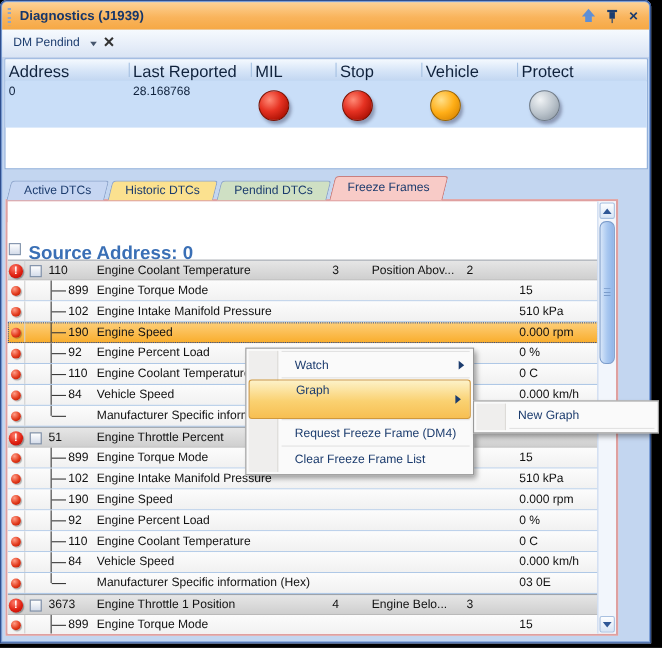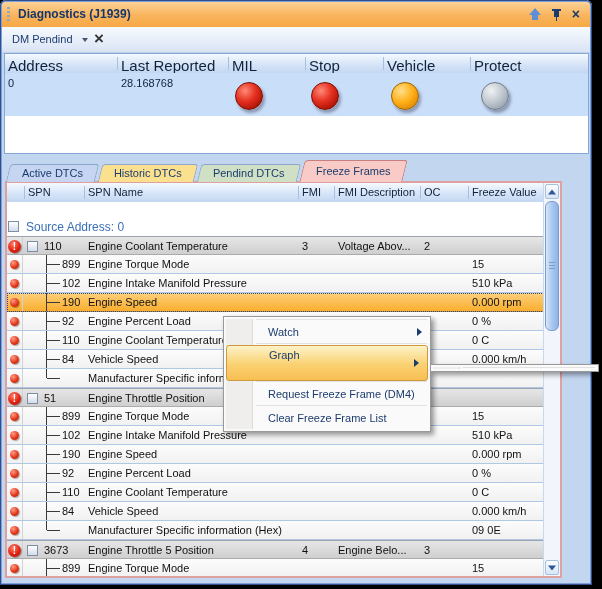--- a/index.html
+++ b/index.html
@@ -73,21 +73,21 @@
   .dot-icon{position:absolute;left:3px;top:5px;width:9px;height:9px;border-radius:50%;
             background:radial-gradient(circle at 35% 30%,#FF9C86,#E2391B 55%,#A81200);
             box-shadow:1px 1px 1px rgba(0,0,0,.3)}
   .excl-icon{position:absolute;left:1px;top:3px;width:13px;height:13px;border-radius:50%;
              background:radial-gradient(circle at 40% 30%,#FF7D6B,#E02212 55%,#B00000);
              color:#fff;font-size:10px;font-weight:bold;text-align:center;line-height:13px;
              box-shadow:1px 1px 1px rgba(0,0,0,.35)}
   .minus-box{position:absolute;top:4px;width:11px;height:11px;box-sizing:border-box;
              background:linear-gradient(#FFF,#D4DCEA);border:1px solid #7C8EA8}
   .minus-box .dash{margin:4px auto 0;width:5px;border-top:1px solid #1A1A1A}
-  .group-label{position:absolute;left:19px;top:3px;font-weight:normal;color:#3A6FB5;font-size:12px}
+  .group-label{position:absolute;left:19px;top:3px;font-weight:bold;color:#3A6FB5;font-size:17px}
   
   .vscroll{position:absolute;top:0;right:0;bottom:0;width:16px;background:#F2F6FC;border-left:1px solid #C8D8EE}
   .sb-btn{position:absolute;left:1px;right:1px;height:15px;border:1px solid #A8C0E0;border-radius:2px;
           background:linear-gradient(#FDFEFF,#D8E5F6);box-sizing:border-box}
   .sb-btn.up{top:1px}.sb-btn.down{bottom:1px}
   .sb-btn .tri{position:absolute;left:50%;top:50%;width:0;height:0;transform:translate(-50%,-50%)}
   .sb-btn.up .tri{border-left:4px solid transparent;border-right:4px solid transparent;border-bottom:5px solid #2F5796}
   .sb-btn.down .tri{border-left:4px solid transparent;border-right:4px solid transparent;border-top:5px solid #2F5796}
   .sb-thumb{position:absolute;left:1px;right:1px;top:18px;height:130px;border-radius:6px;
             border:1px solid #7B9CCB;box-sizing:border-box;
@@ -170,47 +170,33 @@
       </div>
       <div class="tab" style="background: rgb(207, 224, 196);">
         <span class="lbl">Pendind DTCs</span>
       </div>
       <div class="tab selected" style="background: rgb(248, 203, 199);">
         <span class="lbl">Freeze Frames</span>
       </div>
     </div>
 
   <div class="panel">
-    <div class="spn-header" id="spn-header">
-        <span class="hc" style="left: 21px;">SPN</span>
-        <span class="vsep" style="left: 17px;"></span>
-        <span class="hc" style="left: 81px;">SPN Name</span>
-        <span class="vsep" style="left: 77px;"></span>
-        <span class="hc" style="left: 295px;">FMI</span>
-        <span class="vsep" style="left: 291px;"></span>
-        <span class="hc" style="left: 331px;">FMI Description</span>
-        <span class="vsep" style="left: 327px;"></span>
-        <span class="hc" style="left: 417px;">OC</span>
-        <span class="vsep" style="left: 413px;"></span>
-        <span class="hc" style="left: 465px;">Freeze Value</span>
-        <span class="vsep" style="left: 461px;"></span>
-      </div>
     <div class="rows" id="rows">
         <div class="row group">
           <span class="minus-box" style="left: 1px;"><span class="dash"></span></span>
           <span class="group-label">Source Address: 0</span>
         </div>
         <div class="row dtc">
           <span class="gutter-line"></span>
           <span class="excl-icon">!</span>
           <span class="minus-box" style="left: 20px;"><span class="dash"></span></span>
           <span class="cell" style="left: 37px;">110</span>
           <span class="cell" style="left: 81px;">Engine Coolant Temperature</span>
           <span class="cell" style="left: 295px;">3</span>
-          <span class="cell" style="left: 331px;">Voltage Abov...</span>
+          <span class="cell" style="left: 331px;">Position Abov...</span>
           <span class="cell" style="left: 417px;">2</span>
         </div>
         <div class="row param">
           <span class="gutter-line"></span>
           <span class="dot-icon"></span>
           <span class="t-v"></span>
           <span class="t-h"></span>
           <span class="cell" style="left: 55px;">899</span>
           <span class="cell" style="left: 81px;">Engine Torque Mode</span>
           <span class="cell" style="left: 465px;">15</span>
@@ -266,21 +252,21 @@
           <span class="t-v"></span>
           <span class="t-h"></span>
           <span class="cell" style="left: 81px;">Manufacturer Specific information (Hex)</span>
           <span class="cell" style="left: 465px;"></span>
         </div>
         <div class="row dtc">
           <span class="gutter-line"></span>
           <span class="excl-icon">!</span>
           <span class="minus-box" style="left: 20px;"><span class="dash"></span></span>
           <span class="cell" style="left: 37px;">51</span>
-          <span class="cell" style="left: 81px;">Engine Throttle Position</span>
+          <span class="cell" style="left: 81px;">Engine Throttle Percent</span>
           <span class="cell" style="left: 295px;"></span>
           <span class="cell" style="left: 331px;"></span>
           <span class="cell" style="left: 417px;"></span>
         </div>
         <div class="row param">
           <span class="gutter-line"></span>
           <span class="dot-icon"></span>
           <span class="t-v"></span>
           <span class="t-h"></span>
           <span class="cell" style="left: 55px;">899</span>
@@ -331,28 +317,28 @@
           <span class="cell" style="left: 55px;">84</span>
           <span class="cell" style="left: 81px;">Vehicle Speed</span>
           <span class="cell" style="left: 465px;">0.000 km/h</span>
         </div>
         <div class="row param last">
           <span class="gutter-line"></span>
           <span class="dot-icon"></span>
           <span class="t-v"></span>
           <span class="t-h"></span>
           <span class="cell" style="left: 81px;">Manufacturer Specific information (Hex)</span>
-          <span class="cell" style="left: 465px;">09 0E</span>
+          <span class="cell" style="left: 465px;">03 0E</span>
         </div>
         <div class="row dtc">
           <span class="gutter-line"></span>
           <span class="excl-icon">!</span>
           <span class="minus-box" style="left: 20px;"><span class="dash"></span></span>
           <span class="cell" style="left: 37px;">3673</span>
-          <span class="cell" style="left: 81px;">Engine Throttle 5 Position</span>
+          <span class="cell" style="left: 81px;">Engine Throttle 1 Position</span>
           <span class="cell" style="left: 295px;">4</span>
           <span class="cell" style="left: 331px;">Engine Belo...</span>
           <span class="cell" style="left: 417px;">3</span>
         </div>
         <div class="row param">
           <span class="gutter-line"></span>
           <span class="dot-icon"></span>
           <span class="t-v"></span>
           <span class="t-h"></span>
           <span class="cell" style="left: 55px;">899</span>
@@ -382,14 +368,15 @@
     <div class="menu-sep"></div>
     <div class="menu-item highlight">Graph<span class="sub-arrow"></span></div>
     <div class="menu-sep"></div>
     <div class="menu-item">Request Freeze Frame (DM4)</div>
     <div class="menu-sep"></div>
     <div class="menu-item">Clear Freeze Frame List</div>
   </div>
 
 <div class="menu" id="graph-submenu">
   <div class="gutter"></div>
+<div class="menu-item">New Graph</div>
     <div class="menu-sep"></div>
   </div>
 
 </body></html>

